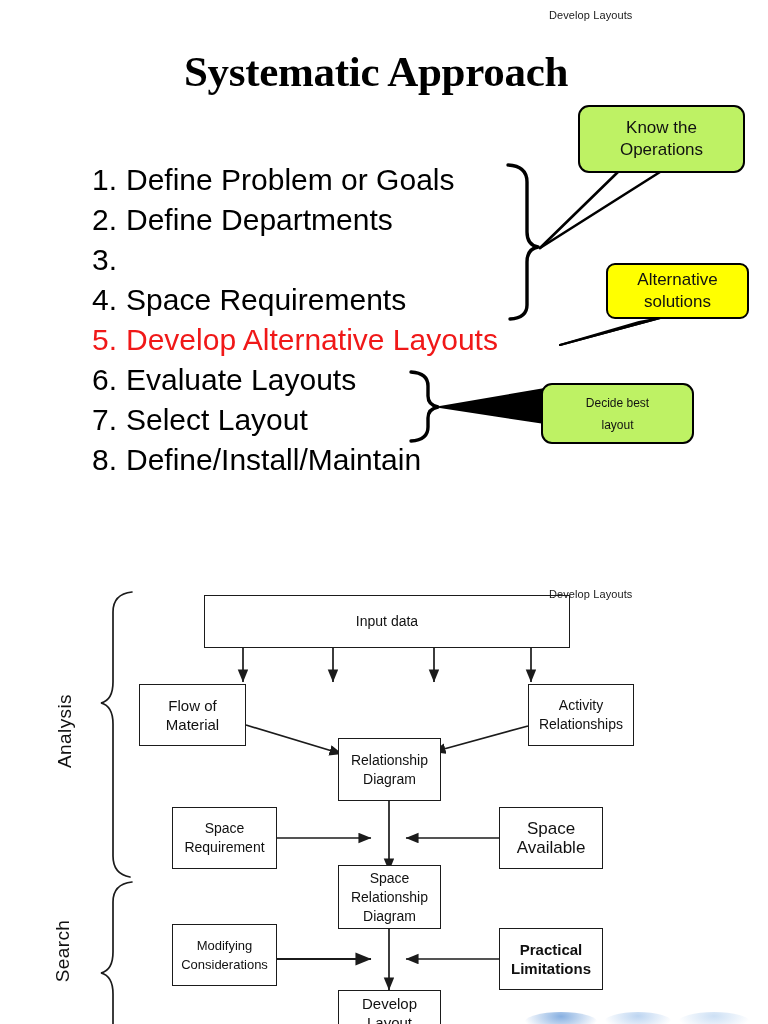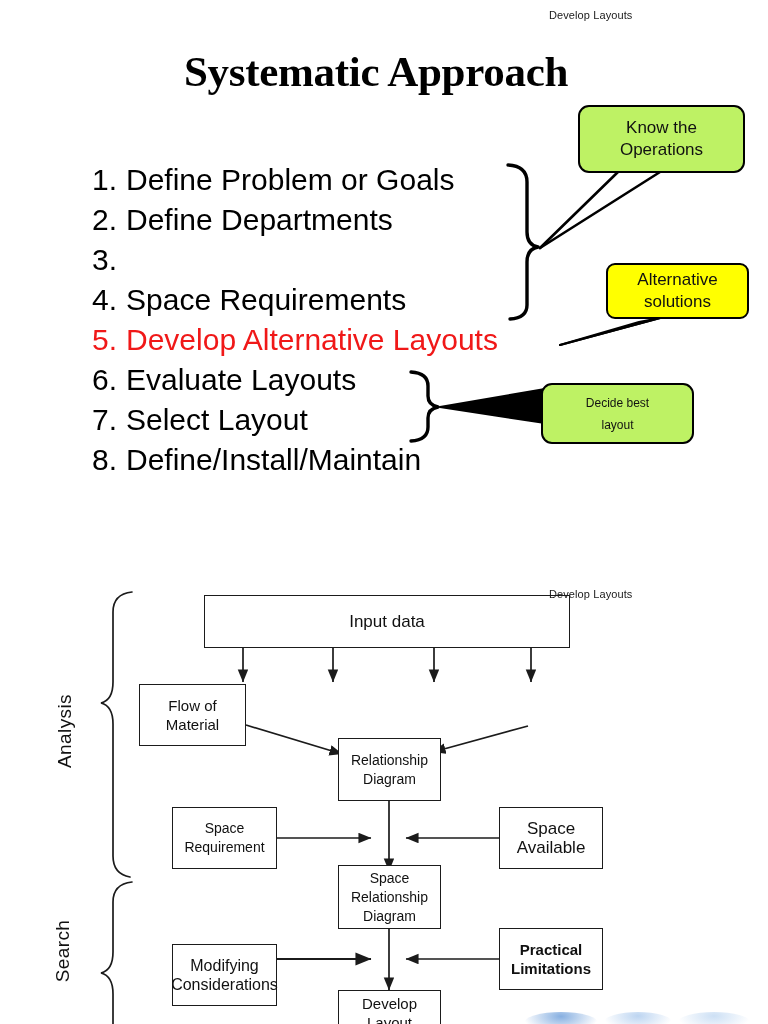--- a/index.html
+++ b/index.html
@@ -123,21 +123,21 @@
     background: #ffffff;
     display: flex;
     align-items: center;
     justify-content: center;
     text-align: center;
     color: #111111;
     font-size: 15px;
     line-height: 19px;
     z-index: 10;
   }
-  #box-input   { left: 204px; top: 35px;  width: 366px; height: 53px; font-size: 17px; z-index: 12;}
+  #box-input   { left: 204px; top: 35px;  width: 366px; height: 53px; font-size: 14px; z-index: 12;}
   .side-label {
     position: absolute;
     font-size: 19px;
     color: #111111;
     letter-spacing: 0.4px;
     transform-origin: 50% 50%;
     white-space: nowrap;
   }
   #label-analysis {
     left: 20px; top: 160px; width: 90px; text-align: center;
@@ -280,20 +280,26 @@
         </div>
     </div>
 
     <div class="fbox" style="left:139px; top:124px; width:107px; height:62px;">
       <div>
         <div>Flow of</div>
         <div>Material</div>
       </div>
     </div>
 
+    <div class="fbox" style="left:528px; top:124px; width:106px; height:62px; font-size:14px;">
+      <div>
+        <div>Activity</div>
+        <div>Relationships</div>
+      </div>
+    </div>
 
     <div class="fbox" style="left:338px; top:178px; width:103px; height:63px; font-size:14px;">
       <div>
         <div>Relationship</div>
         <div>Diagram</div>
       </div>
     </div>
 
     <div class="fbox" style="left:172px; top:247px; width:105px; height:62px; font-size:14px;">
       <div>
@@ -310,21 +316,21 @@
     </div>
 
     <div class="fbox" style="left:338px; top:305px; width:103px; height:64px; font-size:14px;">
       <div>
         <div>Space</div>
         <div>Relationship</div>
         <div>Diagram</div>
       </div>
     </div>
 
-    <div class="fbox" style="left:172px; top:384px; width:105px; height:62px; font-size:16px;">
+    <div class="fbox" style="left:172px; top:364px; width:105px; height:62px; font-size:13px;">
       <div>
         <div>Modifying</div>
         <div>Considerations</div>
       </div>
     </div>
 
     <div class="fbox" style="left:499px; top:368px; width:104px; height:62px; font-size:15px;font-weight:bold;">
       <div>
         <div>Practical</div>
         <div>Limitations</div>

